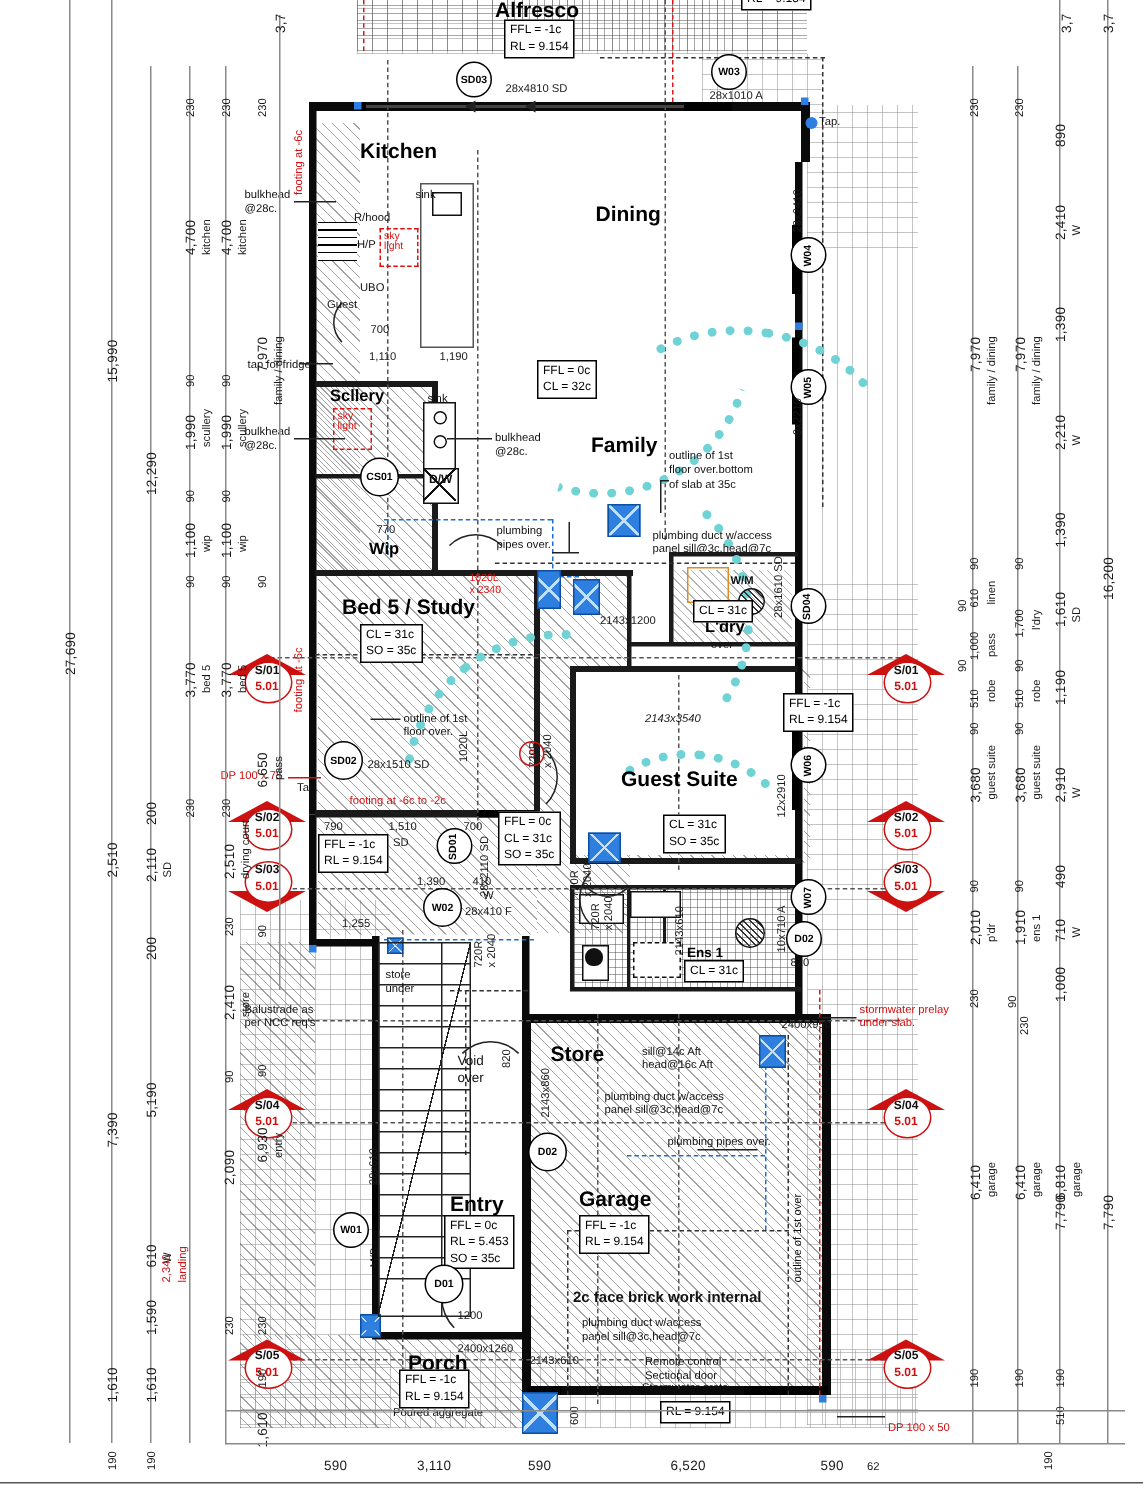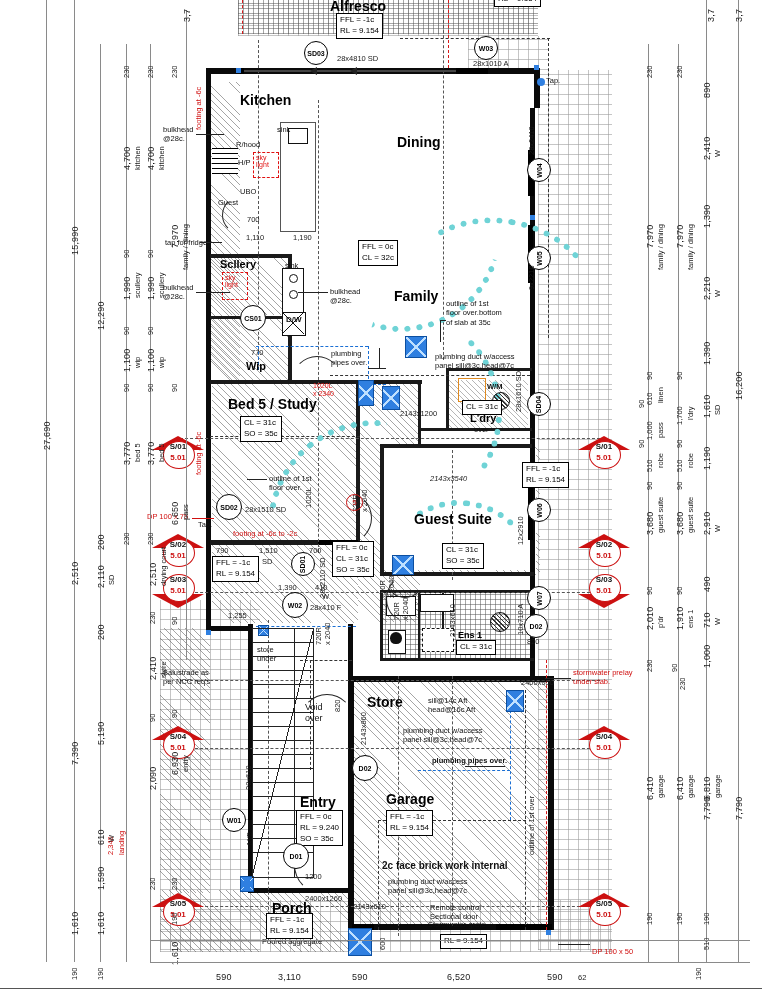--- a/index.html
+++ b/index.html
@@ -346,21 +346,21 @@
   <div class="lvlbox" style="left:212px;top:556px;">
     <div>FFL = -1c</div>
     <div>RL = 9.154</div>
   </div>
   <div class="lvlbox" style="left:386px;top:810px;">
     <div>FFL = -1c</div>
     <div>RL = 9.154</div>
   </div>
   <div class="lvlbox" style="left:296px;top:810px;">
     <div>FFL = 0c</div>
-    <div>RL = 9.240</div>
+    <div>RL = 5.453</div>
     <div>SO = 35c</div>
   </div>
   <div class="lvlbox" style="left:266px;top:913px;">
     <div>FFL = -1c</div>
     <div>RL = 9.154</div>
   </div>
   <div class="lvlbox" style="left:462px;top:400px;">
     <div>CL = 31c</div>
   </div>
   <div class="lvlbox" style="left:456px;top:640px;">
@@ -376,21 +376,21 @@
   <div class="txt note" style="left:163px;top:125px;">bulkhead<br>@28c.</div>
   <div class="txt note" style="left:163px;top:283px;">bulkhead<br>@28c.</div>
   <div class="txt note" style="left:330px;top:287px;">bulkhead<br>@28c.</div>
   <div class="txt note" style="left:165px;top:238px;">tap for fridge</div>
   <div class="txt note" style="left:446px;top:299px;">outline of 1st<br>floor over.bottom<br>of slab at 35c</div>
   <div class="txt note" style="left:269px;top:474px;">outline of 1st<br>floor over.</div>
   <div class="txt note" style="left:331px;top:349px;">plumbing<br>pipes over.</div>
   <div class="txt note" style="left:435px;top:352px;">plumbing duct w/access<br>panel sill@3c,head@7c</div>
   <div class="txt note" style="left:403px;top:726px;">plumbing duct w/access<br>panel sill@3c,head@7c</div>
   <div class="txt note" style="left:388px;top:877px;">plumbing duct w/access<br>panel sill@3c,head@7c</div>
-  <div class="txt note" style="left:432px;top:756px;font-weight:bold;">plumbing pipes over.</div>
+  <div class="txt note" style="left:445px;top:756px;">plumbing pipes over.</div>
   <div class="txt note" style="left:163px;top:668px;">Balustrade as<br>per NCC req's</div>
   <div class="txt note" style="left:257px;top:645px;">store<br>under</div>
   <div class="txt note" style="left:305px;top:702px;font-size:9px;">Void<br>over</div>
   <div class="txt note" style="left:382px;top:860px;font-size:10px;font-weight:bold;">2c face brick work internal</div>
   <div class="txt note" style="left:430px;top:903px;">Remote control<br>Sectional door</div>
   <div class="txt note" style="left:428px;top:920px;">Stormwater grate</div>
   <div class="txt note" style="left:428px;top:696px;">sill@14c Aft<br>head@16c Aft</div>
   <div class="txt note vt" style="left:527px;top:855px;">outline of 1st over</div>
   <div class="txt note" style="left:262px;top:937px;">Poured aggregate</div>
   <div class="txt note" style="left:277px;top:125px;">sink</div>

